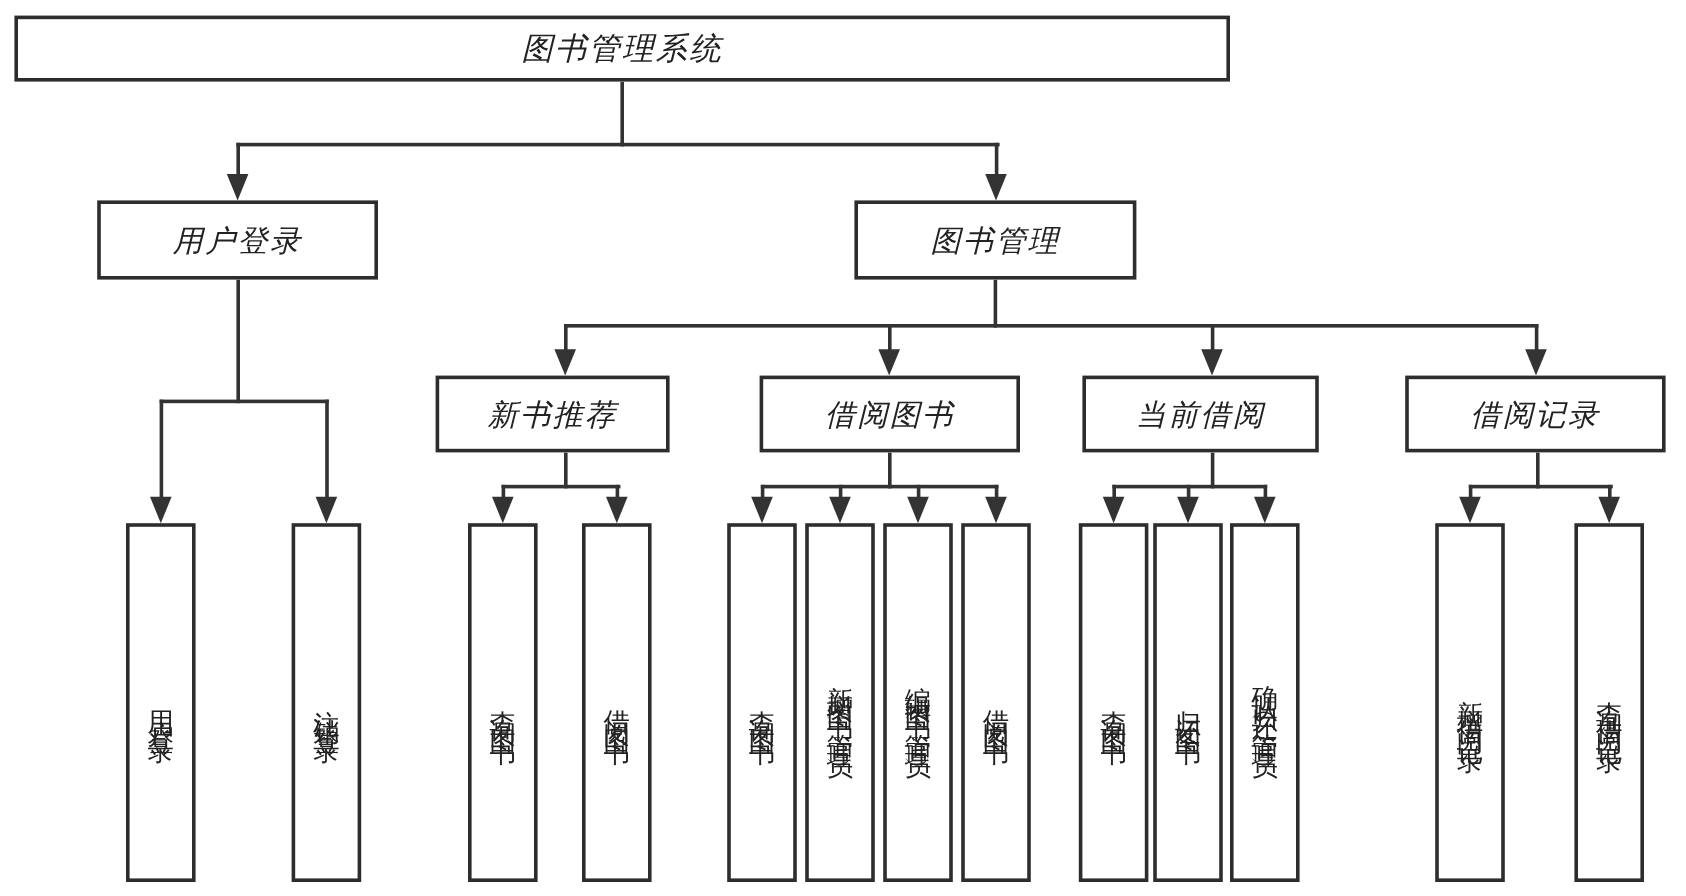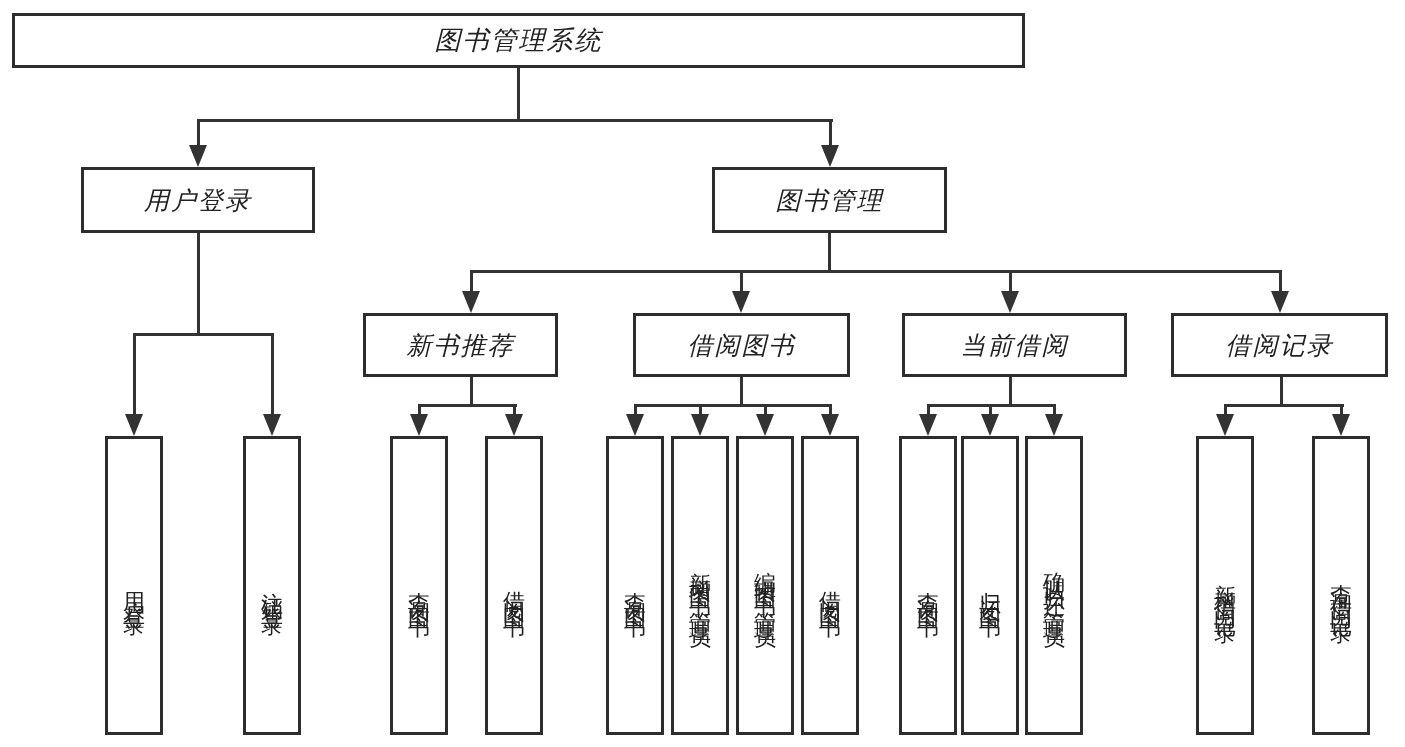--- a/index.html
+++ b/index.html
@@ -48,21 +48,21 @@
   <div class="b" style="left:712px;top:167px;width:235px;height:66px;align-items:center;">
     <span class="hl">图书管理</span>
   </div>
 
   <div class="b" style="left:363px;top:313px;width:195px;height:64px;">
     <span class="hl">新书推荐</span>
   </div>
   <div class="b" style="left:633px;top:313px;width:217px;height:64px;">
     <span class="hl">借阅图书</span>
   </div>
-  <div class="b" style="left:902px;top:313px;width:225px;height:64px;">
+  <div class="b" style="left:902px;top:313px;width:197px;height:64px;">
     <span class="hl">当前借阅</span>
   </div>
   <div class="b" style="left:1171px;top:313px;width:217px;height:64px;">
     <span class="hl">借阅记录</span>
   </div>
 
   <div class="b" style="left:105px;top:436px;width:58px;height:299px;">
     <span class="vl">用户登录</span>
   </div>
   <div class="b" style="left:243px;top:436px;width:58px;height:299px;">

